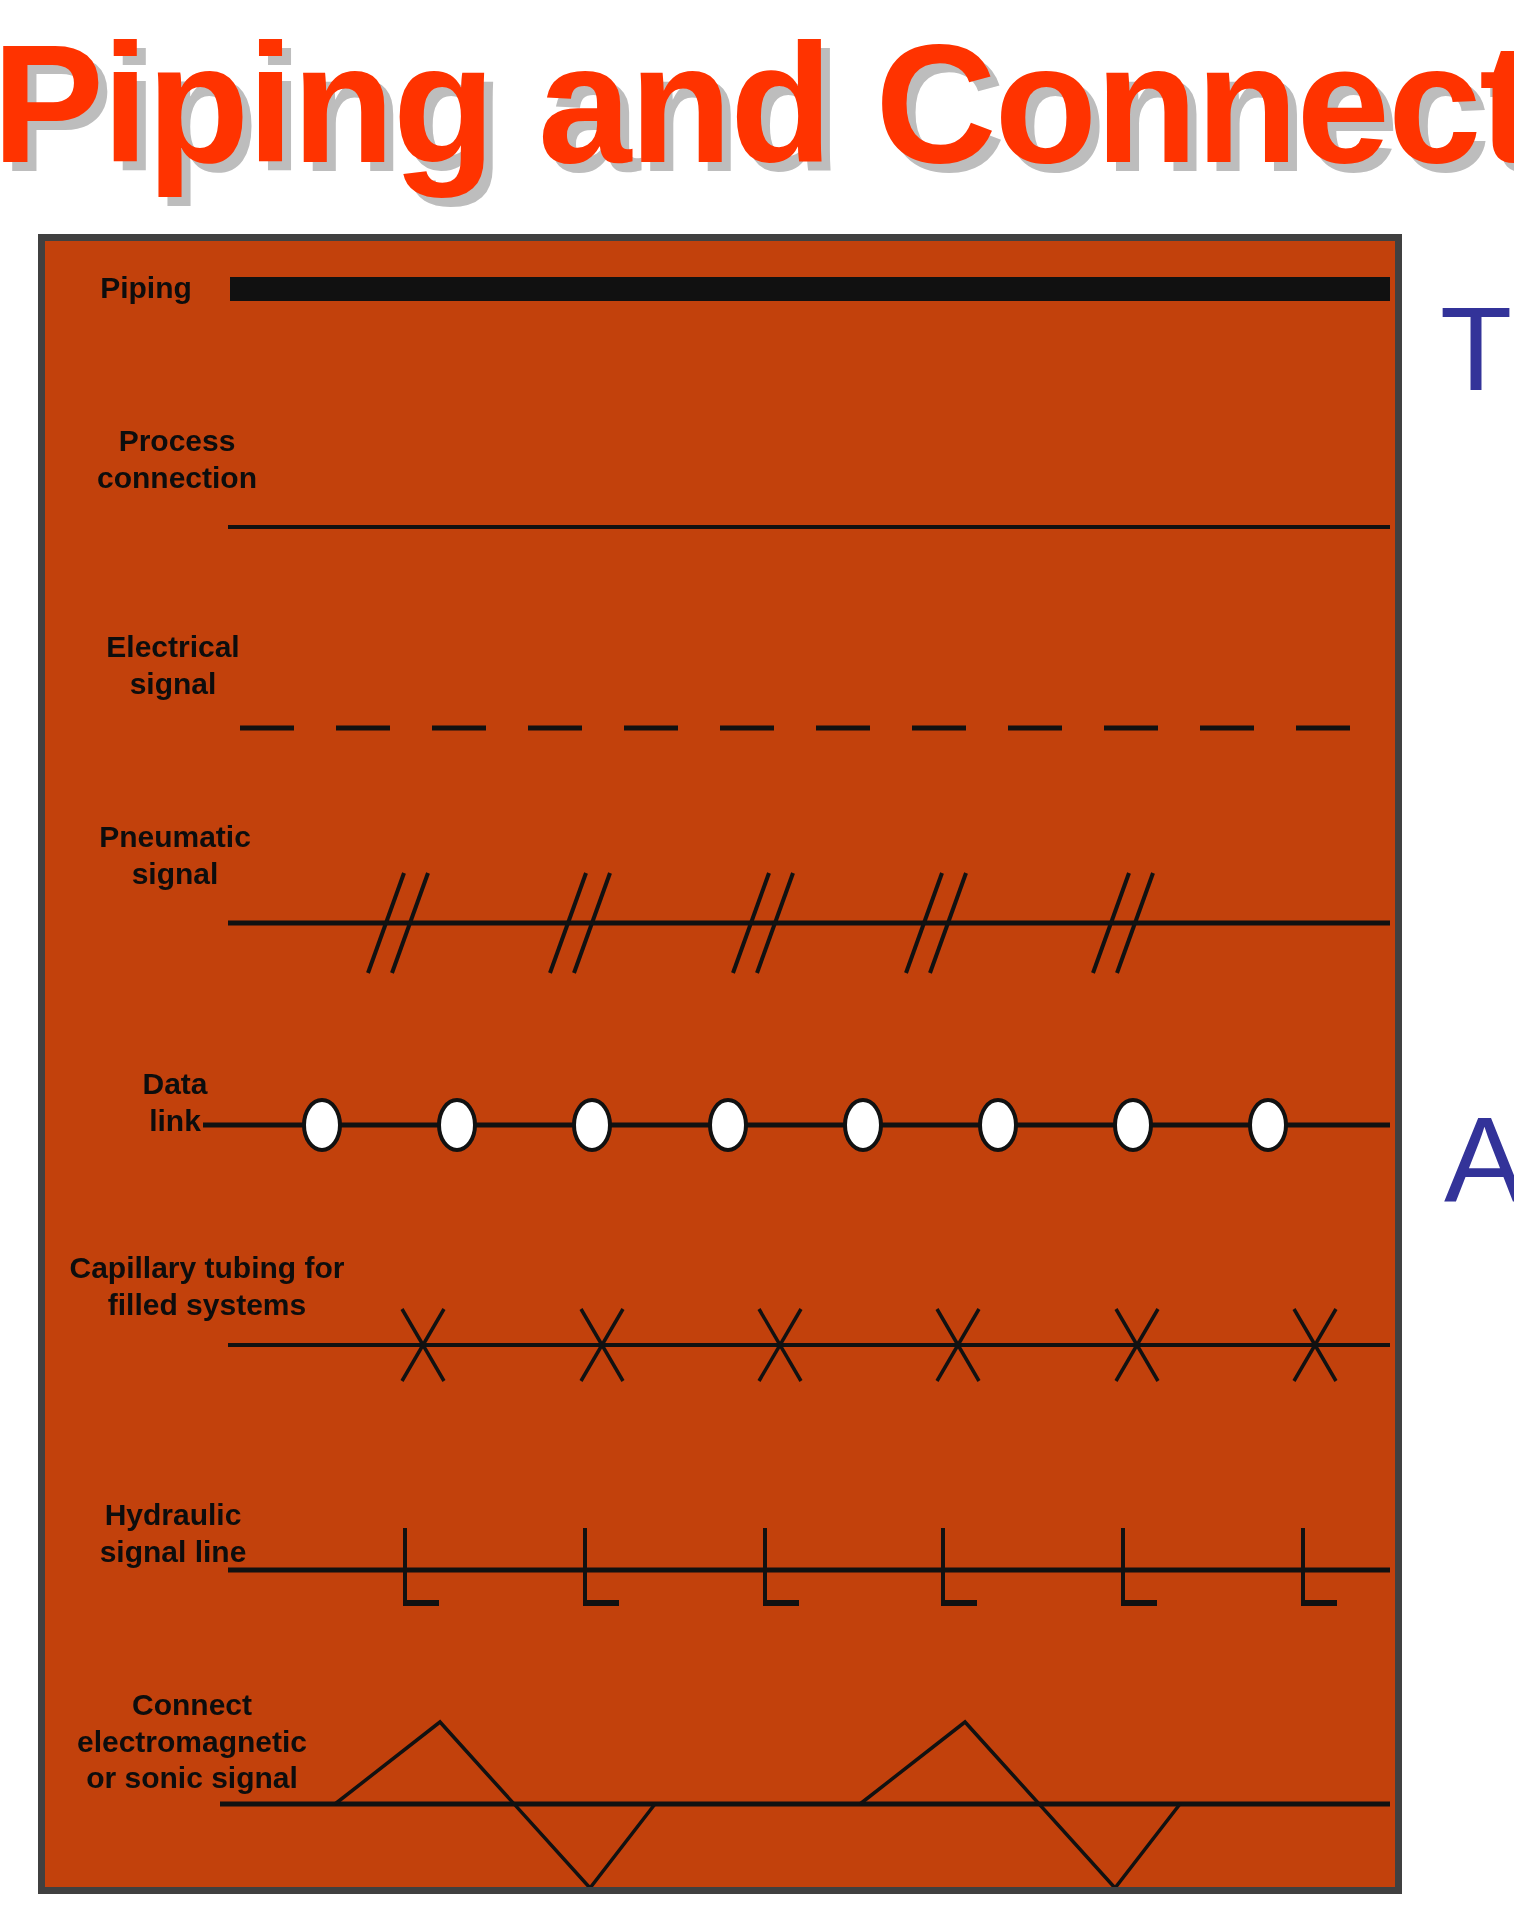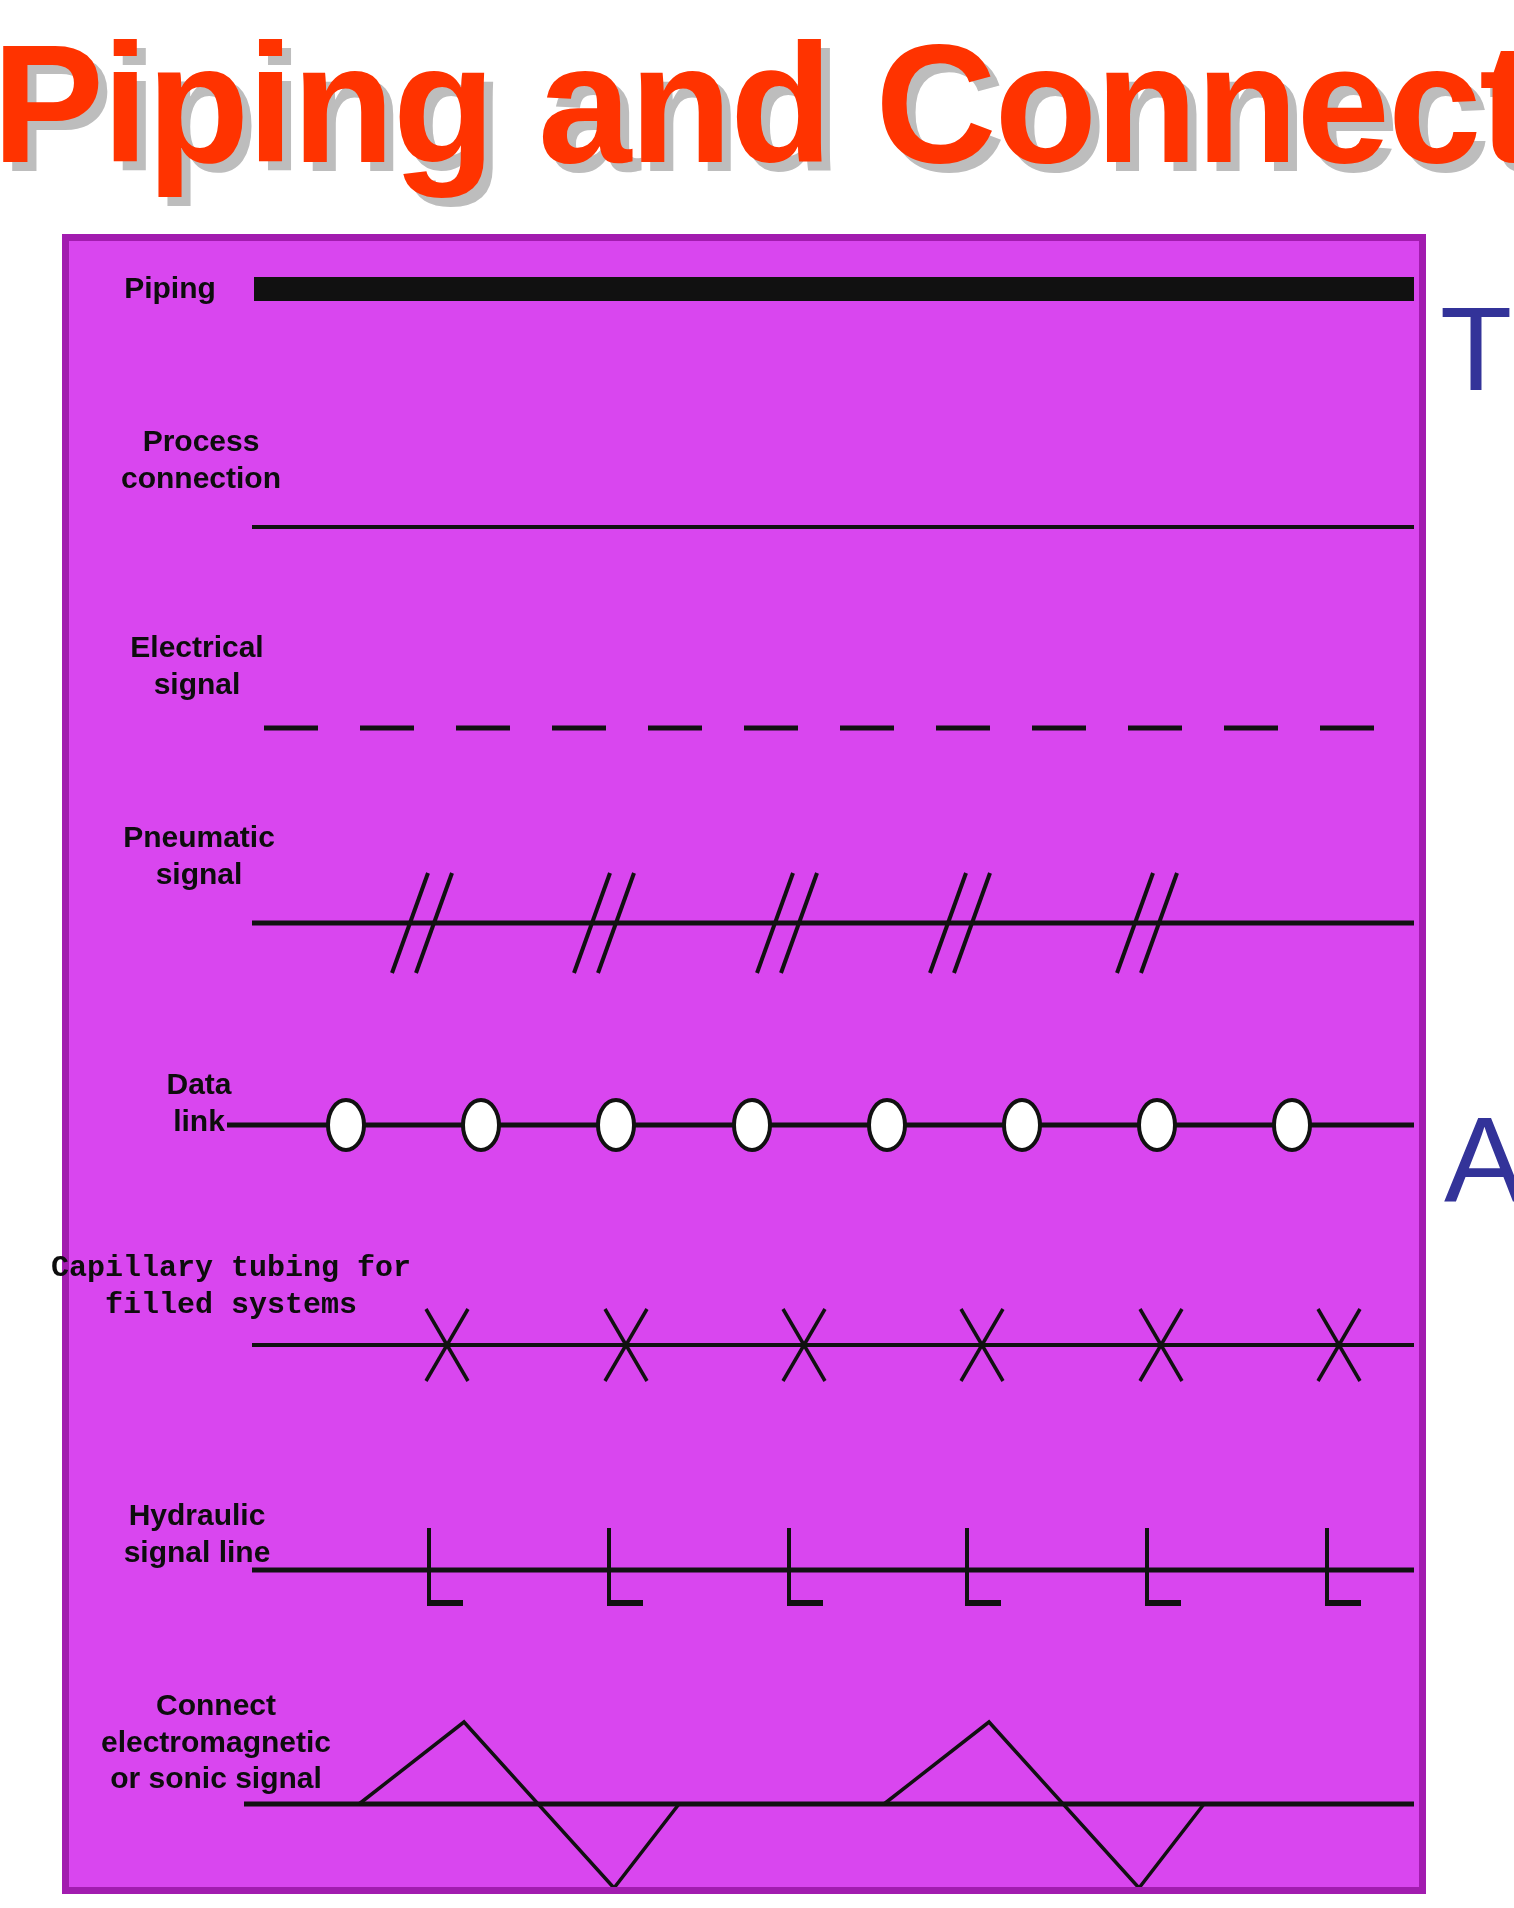--- a/index.html
+++ b/index.html
@@ -17,23 +17,22 @@
     line-height:1.12;
     letter-spacing:-2px;
     white-space:nowrap;
     color:#ff3300;
     text-shadow:9px 9px 0 #bdbdbd;
   }
   .legend-box{
     position:absolute;
     left:38px;top:234px;
     width:1350px;height:1646px;
-    border:7px solid #a21caf;
-    background:#d946ef;
-    margin-left:24px;
+    border:7px solid #404040;
+    background:#c2410c;
   }
   .row-label{
     position:absolute;
     width:380px;
     transform:translate(-50%,-50%);
     text-align:center;
     font-size:30px;
     font-weight:bold;
     line-height:1.22;
     color:#0d0d0d;
@@ -132,21 +131,21 @@
   <div id="labels-host">
       <div class="row-label" style="left: 101px; top: 47px;">Piping</div>
       <div class="row-label" style="left: 132px; top: 219px;">Process
 connection</div>
       <div class="row-label" style="left: 128px; top: 425px;">Electrical
 signal</div>
       <div class="row-label" style="left: 130px; top: 615px;">Pneumatic
 signal</div>
       <div class="row-label" style="left: 130px; top: 862px;">Data
 link</div>
-      <div class="row-label" style="left: 162px; top: 1046px; font-family: Liberation Mono, monospace;">Capillary tubing for
+      <div class="row-label" style="left: 162px; top: 1046px;">Capillary tubing for
 filled systems</div>
       <div class="row-label" style="left: 128px; top: 1293px;">Hydraulic
 signal line</div>
       <div class="row-label" style="left: 147px; top: 1501px;">Connect
 electromagnetic
 or sonic signal</div>
     </div>
 </div>
 
 <div class="margin-letter t" style="color: rgb(51, 51, 153);">T</div>

